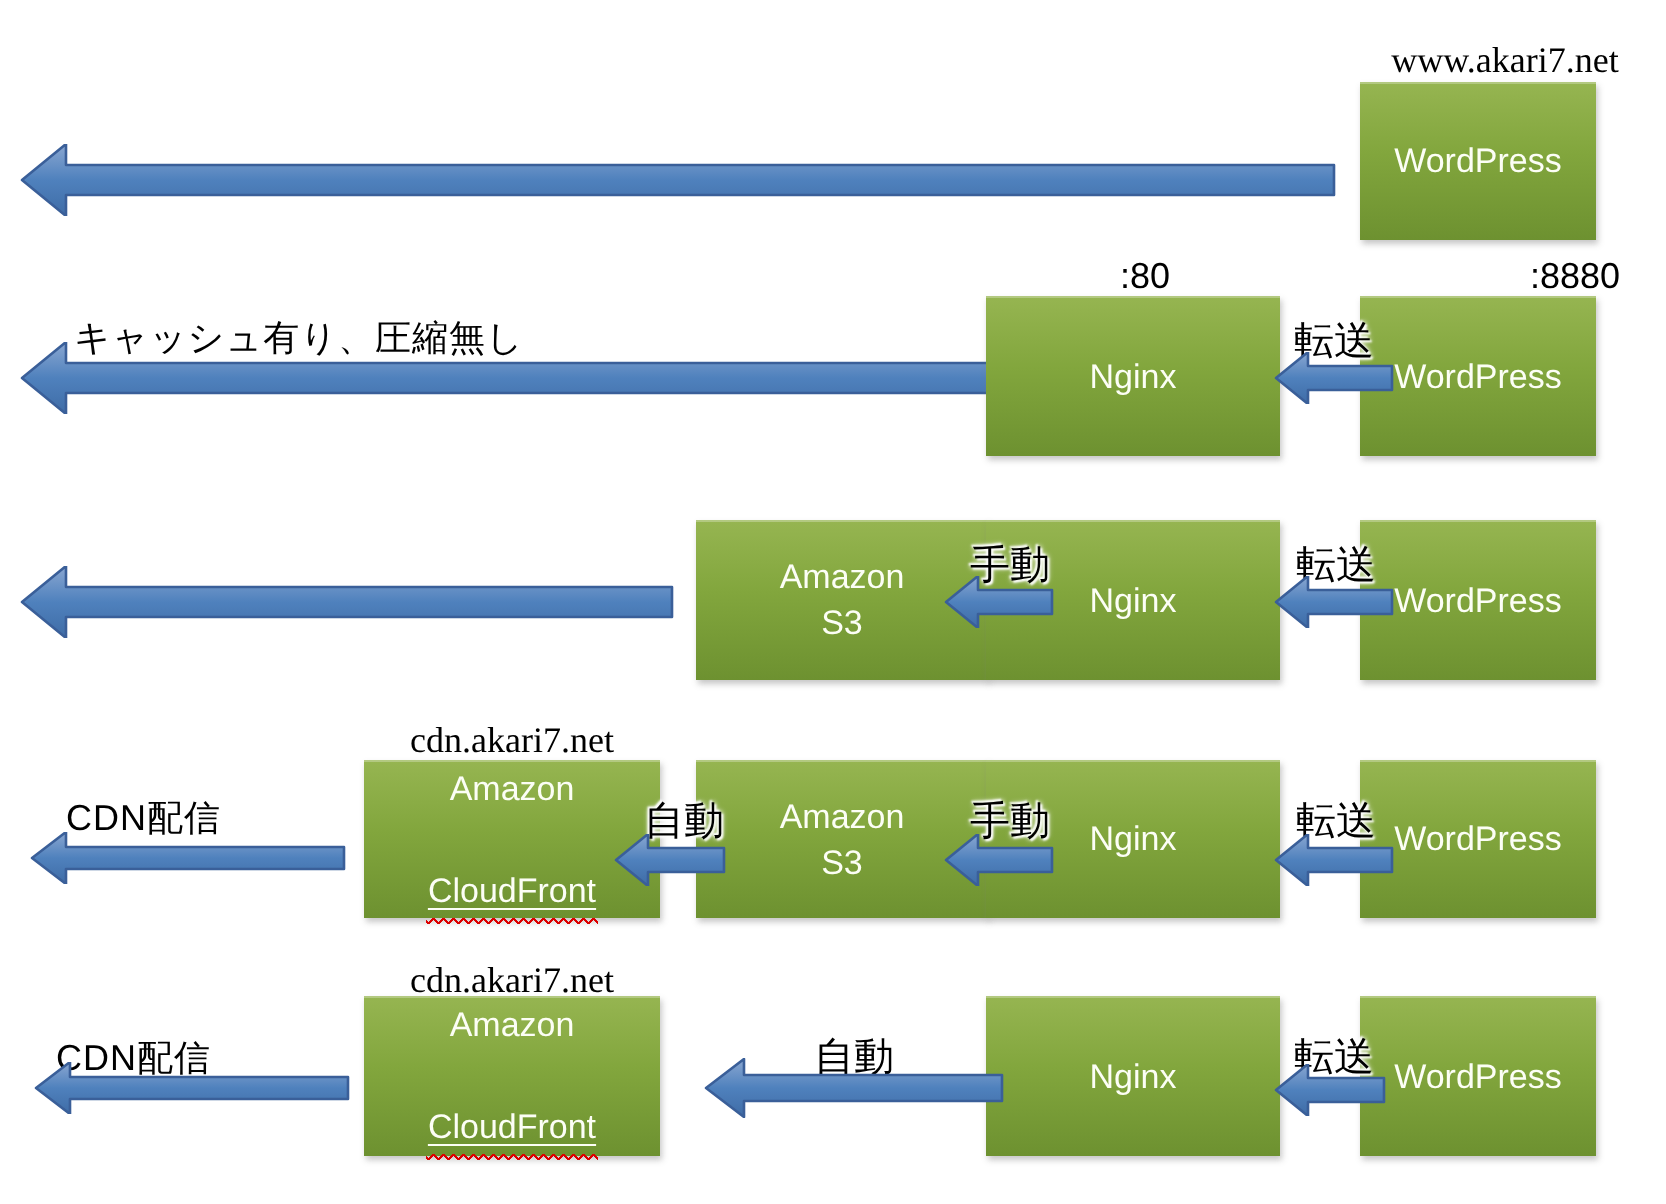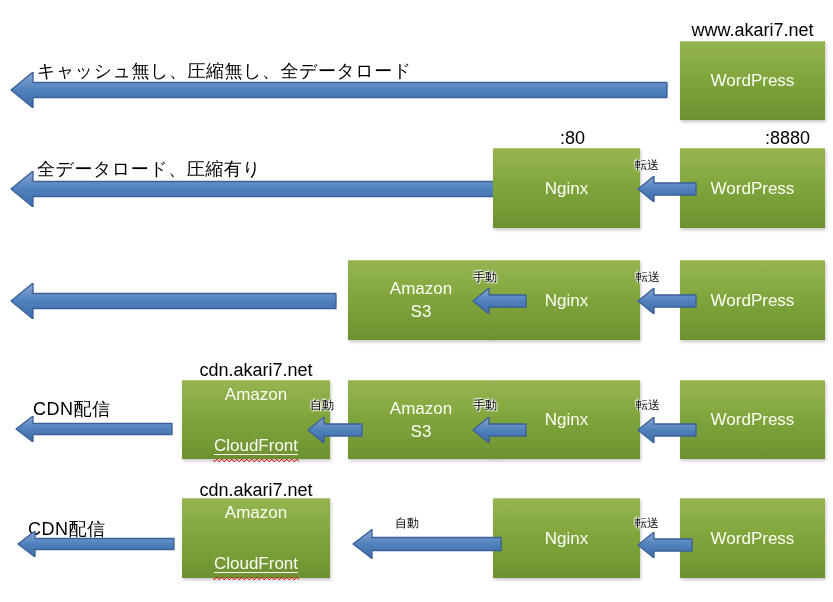--- a/index.html
+++ b/index.html
@@ -8,28 +8,28 @@
     font-family:"Liberation Sans","DejaVu Sans",sans-serif;color:var(--label-text,#000);
   }
   
   .box{
     position:absolute;width:146px;height:80px;
     display:flex;flex-direction:column;align-items:center;justify-content:center;
     color:var(--box-text,#fcfef5);font-size:17px;line-height:23px;text-align:center;
     background:linear-gradient(180deg,var(--box-green-top,#96b551) 0%,var(--box-green-mid,#82a63d) 45%,var(--box-green-bottom,#6d9130) 100%);
     box-shadow:1px 2px 3px rgba(130,130,130,.45), inset 0 1px 0 rgba(255,255,255,.28);
   }
-  .c1{left:182px;width:148px}.c2{left:348px}.c3{left:493px;width:147px}.c4{left:680px;width:145px}
+  .c1{left:182px;width:148px}.c2{left:348px}.c3{left:493px;width:147px}.c4{left:680px;width:118px}
   .r1{top:41px;height:79px}.r2{top:148px}.r3{top:260px}.r4{top:380px;height:79px}.r5{top:498px}
   
   .caption{position:absolute;font-size:18px;letter-spacing:.5px;white-space:nowrap;}
-  .host{position:absolute;font-size:18px;text-align:center;white-space:nowrap;}
+  .host{position:absolute;font-size:18px;text-align:center;white-space:nowrap;font-family:Liberation Serif, serif;}
   .port{position:absolute;font-size:18px;white-space:nowrap;}
   .conn{
-    position:absolute;width:64px;font-size:12px;white-space:nowrap;
+    position:absolute;width:64px;text-align:center;font-size:20px;white-space:nowrap;
     text-shadow:0 0 2px #fff,0 0 3px #fff,1px 1px 1px #fff,-1px -1px 1px #fff;
   }
   
   .arrow{position:absolute;}
   .arrow svg{display:block;}
   
   .ul{text-decoration:underline;text-decoration-thickness:1px;text-underline-offset:3px;}
   .squiggle{position:relative;display:inline-block;margin-top:28px;}
   .squiggle::after{
     content:"";position:absolute;left:-1px;right:-1px;bottom:-5px;height:3px;
@@ -37,39 +37,38 @@
       linear-gradient(135deg,transparent 40%,var(--squiggle-red,#d00) 40%,var(--squiggle-red,#d00) 60%,transparent 60%),
       linear-gradient(45deg,transparent 40%,var(--squiggle-red,#d00) 40%,var(--squiggle-red,#d00) 60%,transparent 60%);
     background-size:5px 3px;background-position:0 0,2.5px 0;background-repeat:repeat-x;
   }
 </style>
 </head>
 <body style="--box-green-top: #96b551; --box-green-mid: #82a63d; --box-green-bottom: #6d9130; --box-text: #fcfef5; --arrow-top: #8aa7d1; --arrow-mid: #4f81bd; --arrow-bottom: #3f6ca6; --arrow-border: #3a5f99; --label-text: #000000; --squiggle-red: #dd0000;">
 
 <div class="canvas">
 
-  <div class="caption" style="left:37px;top:59px">キャッシュ無し、圧縮無し、全データロード</div>
   <div class="host" style="left:680px;top:20px;width:145px">www.akari7.net</div>
   <div class="arrow" style="left:10px;top:72px;width:658px;height:36px">
       <svg width="658" height="36">
         <defs>
           <linearGradient id="ag0" x1="0" y1="0" x2="0" y2="1">
             <stop offset="0" stop-color="#8aa7d1"></stop>
             <stop offset="0.5" stop-color="#4f81bd"></stop>
             <stop offset="1" stop-color="#3f6ca6"></stop>
           </linearGradient>
         </defs>
         <polygon points="1,18 23,0 23,10.5 657,10.5 657,25.5 23,25.5 23,36" fill="url(#ag0)" stroke="#3a5f99" stroke-width="1.3" stroke-linejoin="round"></polygon>
       </svg>
     </div>
   <div class="box c4 r1">
     <span>WordPress</span>
   </div>
 
-  <div class="caption" style="left:37px;top:157px">全データロード、圧縮有り</div>
+  <div class="caption" style="left:37px;top:157px">キャッシュ有り、圧縮無し</div>
   <div class="port" style="left:560px;top:128px;width:92px">:80</div>
   <div class="port" style="left:765px;top:128px;width:92px">:8880</div>
   <div class="arrow" style="left:10px;top:171px;width:492px;height:36px">
       <svg width="492" height="36">
         <defs>
           <linearGradient id="ag1" x1="0" y1="0" x2="0" y2="1">
             <stop offset="0" stop-color="#8aa7d1"></stop>
             <stop offset="0.5" stop-color="#4f81bd"></stop>
             <stop offset="1" stop-color="#3f6ca6"></stop>
           </linearGradient>

